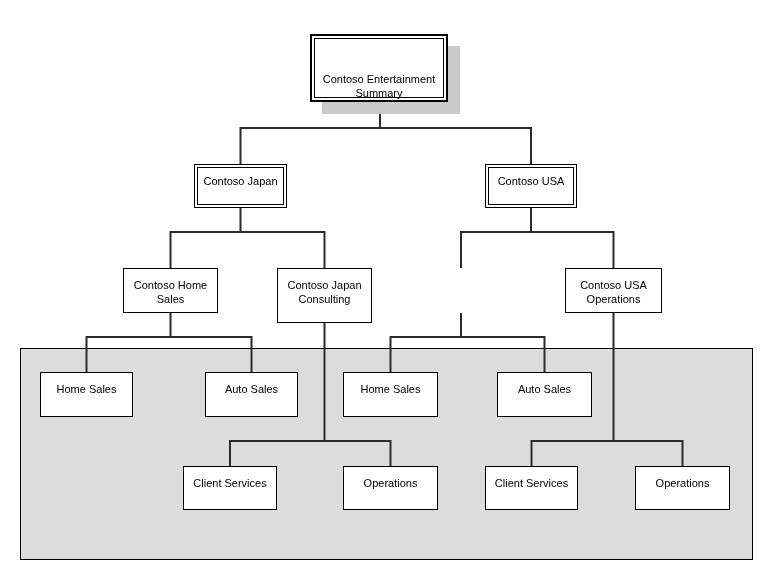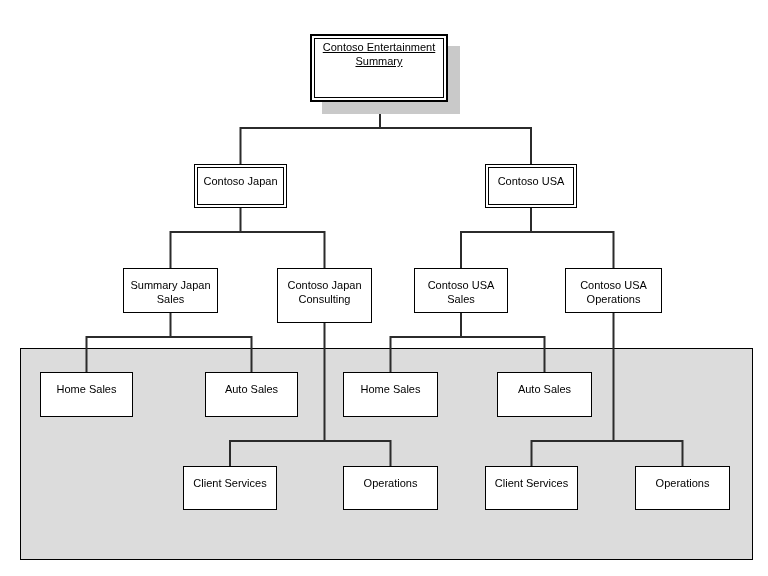--- a/index.html
+++ b/index.html
@@ -44,26 +44,25 @@
     justify-content: center;
     padding: 9px 3px 0 3px;
   }
   .node .lbl { display: block; width: 100%; }
   .node.double {
     box-shadow: inset 0 0 0 2px var(--box-fill, #ffffff),
                 inset 0 0 0 3px var(--box-border, #000000);
   }
   .node.root {
     border-width: 2px;
-    align-items: flex-start;
+    align-items: flex-end;
     padding-top: 4px;
     box-shadow: 12px 12px 0 0 var(--shadow, #c9c9c9),
                 inset 0 0 0 2px var(--box-fill, #ffffff),
                 inset 0 0 0 3px var(--box-border, #000000);
-    text-decoration: underline;
   }
 </style>
 </head>
 <body>
 
 <div class="stage">
 
   <div class="band"></div>
 
   <svg class="connectors" width="768" height="576" viewBox="0 0 768 576">
@@ -82,30 +81,27 @@
 
   <div class="node double" style="left:485px;top:164px;width:92px;height:44px">
     <span class="lbl">Contoso USA</span>
   </div>
 
   <div class="node double" style="left:194px;top:164px;width:93px;height:44px">
     <span class="lbl">Contoso Japan</span>
   </div>
 
   <div class="node" style="left:123px;top:268px;width:95px;height:45px">
-    <span class="lbl">Summary Japan Sales</span>
+    <span class="lbl">Contoso Home Sales</span>
   </div>
 
   <div class="node" style="left:277px;top:268px;width:95px;height:55px">
     <span class="lbl">Contoso Japan Consulting</span>
   </div>
 
-  <div class="node" style="left:414px;top:268px;width:94px;height:45px">
-    <span class="lbl">Contoso USA Sales</span>
-  </div>
 
   <div class="node" style="left:565px;top:268px;width:97px;height:45px">
     <span class="lbl">Contoso USA Operations</span>
   </div>
 
   <div class="node" style="left:40px;top:372px;width:93px;height:45px">
     <span class="lbl">Home Sales</span>
   </div>
 
   <div class="node" style="left:205px;top:372px;width:93px;height:45px">

